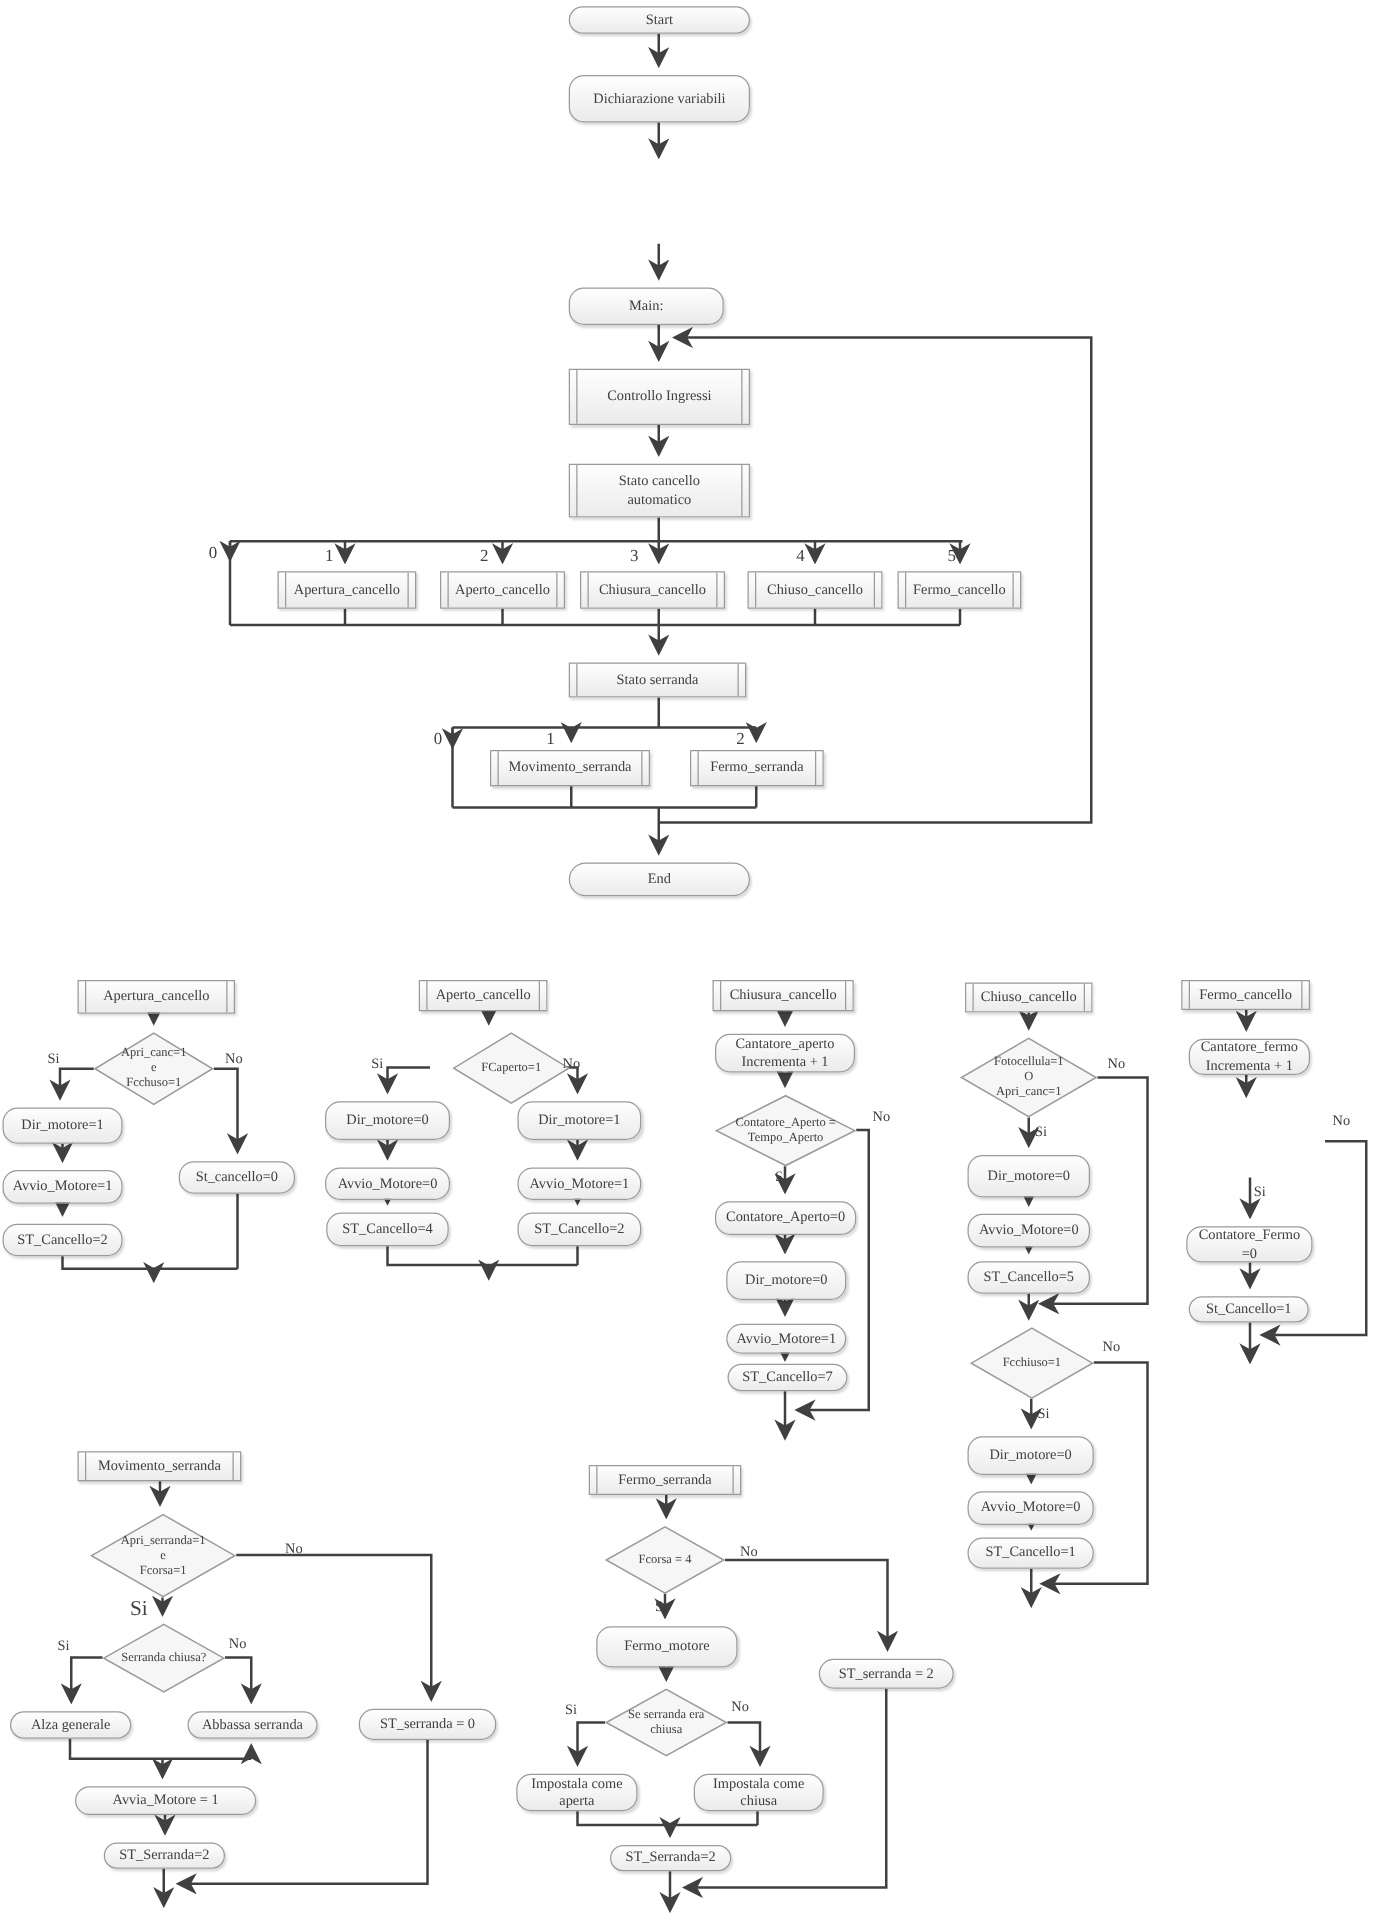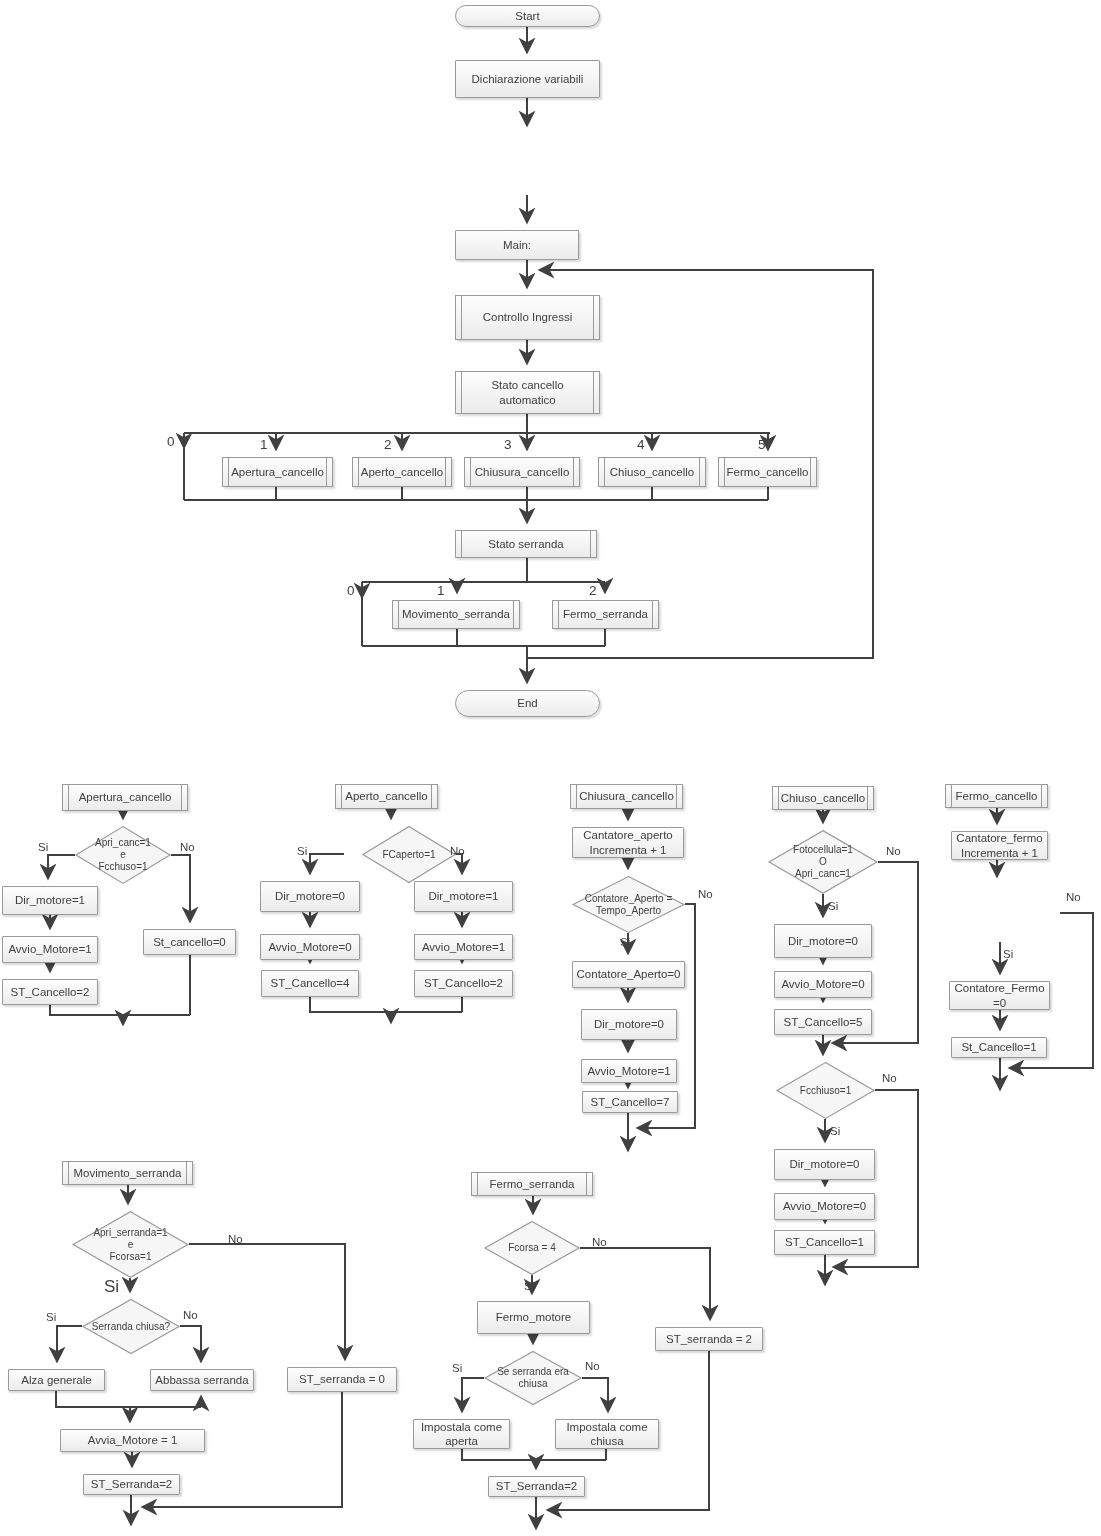--- a/index.html
+++ b/index.html
@@ -1,23 +1,23 @@
 <!DOCTYPE html>
 <html><head>
 <meta charset="utf-8">
 <style>
   html,body{margin:0;padding:0;background:#fff;}
   #canvas{position:relative;width:1101px;height:1536px;background:#fff;
-          font-family:Liberation Sans, sans-serif;color:#404040;overflow:hidden;}
+          font-family:Liberation Serif, serif;color:#404040;overflow:hidden;}
   #wires{position:absolute;left:0;top:0;width:1101px;height:1536px;}
   .node{position:absolute;display:flex;align-items:center;justify-content:center;
         text-align:center;font-size:11.5px;line-height:1.25;white-space:pre-line;
         background:linear-gradient(#fefefe,#ebebeb);border:1px solid #9a9a9a;
         box-shadow:1.5px 2px 2px rgba(0,0,0,.15);box-sizing:border-box;z-index:2;}
-  .proc{border-radius:1px;}
+  .proc{border-radius:12px;}
   .sub::before,.sub::after{content:"";position:absolute;top:0;bottom:0;width:0;
         border-left:1px solid #9a9a9a;}
   .sub::before{left:5px;} .sub::after{right:5px;}
   .term{border-radius:14px;}
   .diamond{position:absolute;z-index:2;}
   .diamond svg{position:absolute;left:0;top:0;width:100%;height:100%;overflow:visible;}
   .diamond polygon{fill:#f6f6f6;stroke:#9a9a9a;stroke-width:1.2;vector-effect:non-scaling-stroke;}
   .diamond span{position:absolute;inset:0;display:flex;align-items:center;justify-content:center;
         text-align:center;font-size:10px;line-height:1.2;white-space:pre-line;}
   .lbl{position:absolute;font-size:11.5px;z-index:3;}

